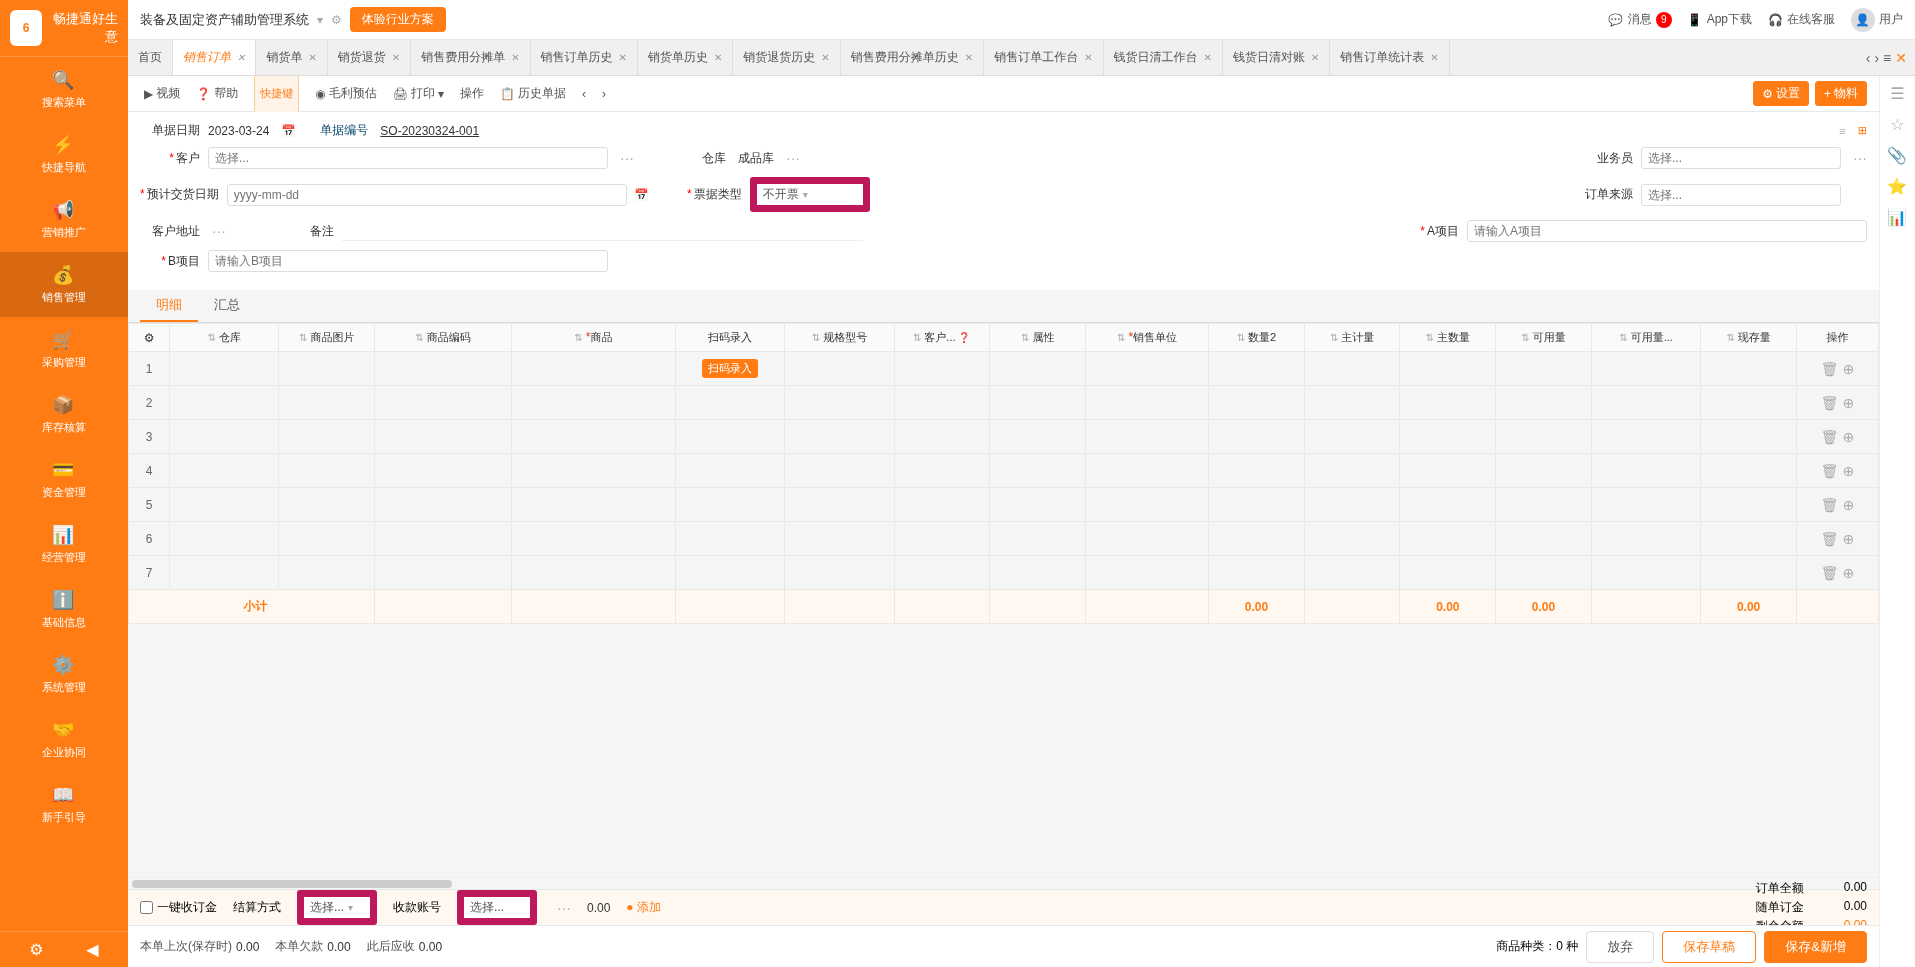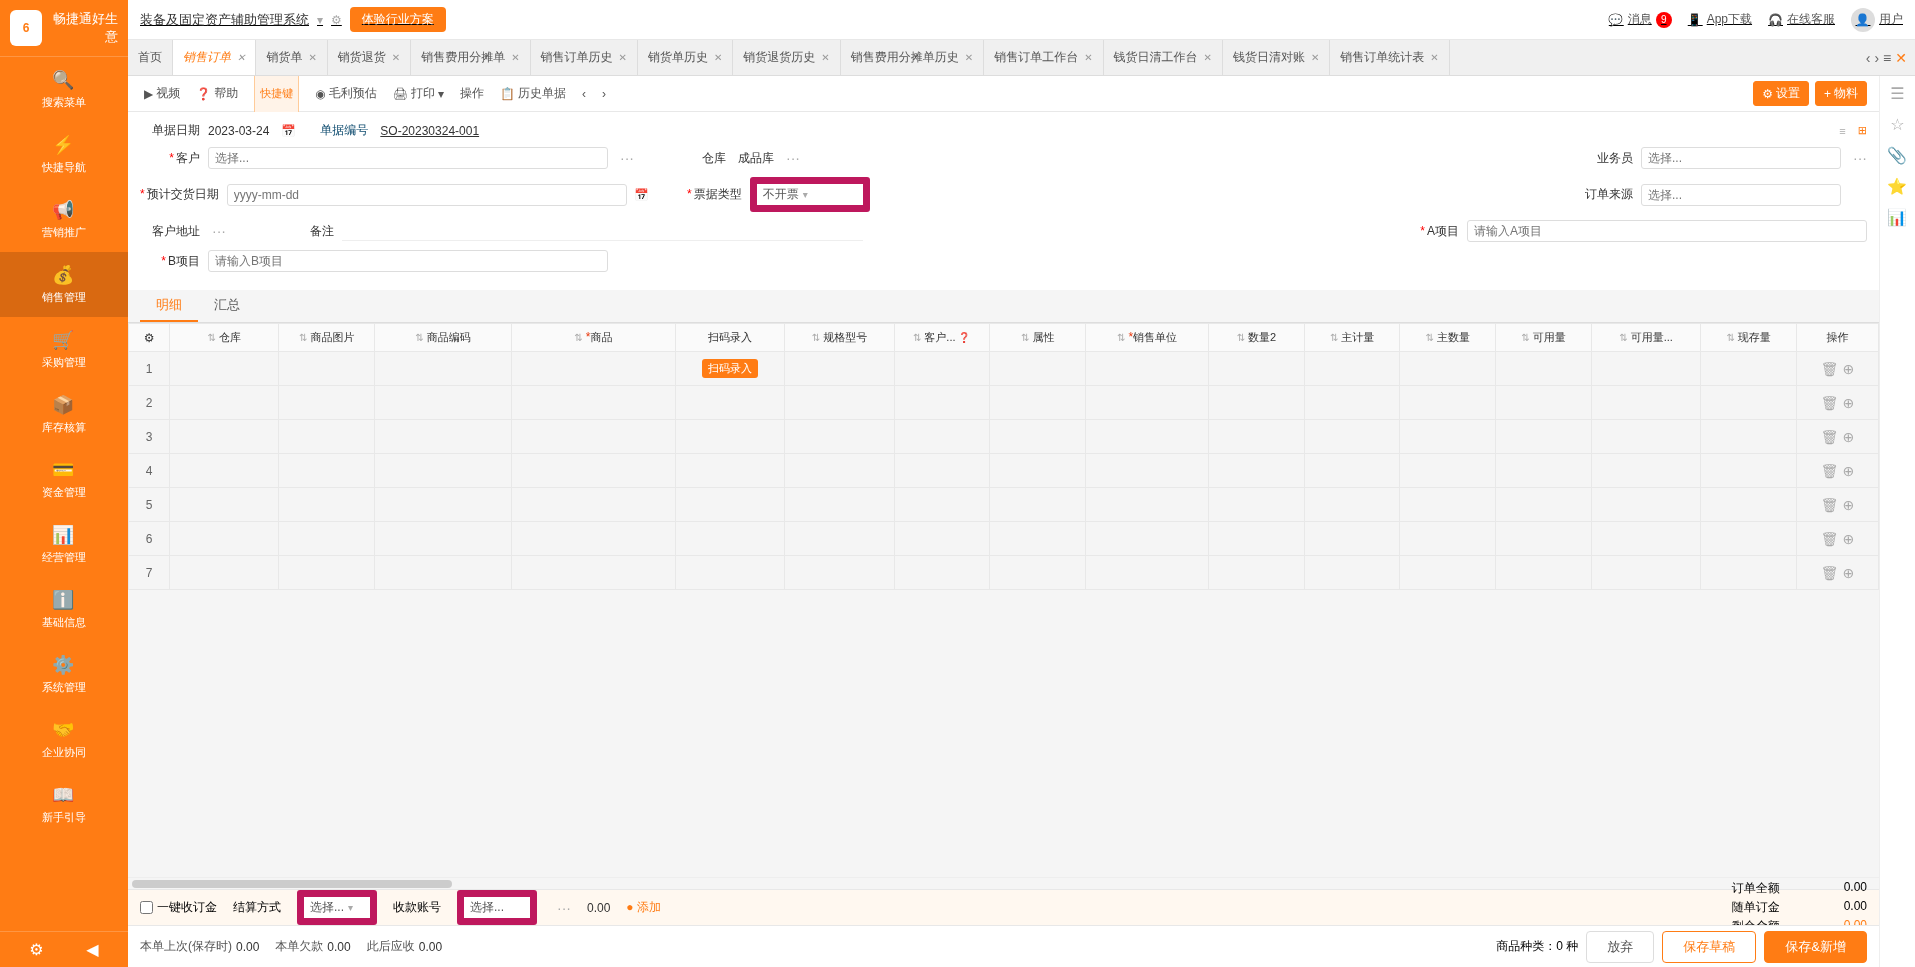--- a/index.html
+++ b/index.html
@@ -16,21 +16,21 @@
     .sidebar-item.active { background: rgba(0,0,0,0.15); }
     .sidebar-item .icon { font-size: 18px; }
     .sidebar-item .label { font-size: 11px; color: #fff; }
     .sidebar-bottom { width: 100%; display: flex; justify-content: space-around; padding: 8px; border-top: 1px solid rgba(255,255,255,0.2); }
     .sidebar-bottom-btn { color: #fff; cursor: pointer; font-size: 16px; }
 
     
     .main { flex: 1; display: flex; flex-direction: column; overflow: hidden; }
 
     
-    .top-header { height: 40px; background: #fff; display: flex; align-items: center; justify-content: space-between; padding: 0 12px; border-bottom: 1px solid #e8e8e8; flex-shrink: 0; text-decoration: underline; }
+    .top-header { height: 40px; background: #fff; display: flex; align-items: center; justify-content: space-between; padding: 0 12px; border-bottom: 1px solid #e8e8e8; flex-shrink: 0; }
     .top-header-left { display: flex; align-items: center; gap: 8px; }
     .system-title { font-size: 13px; color: #333; }
     .header-btn { background: #ff7c14; color: #fff; border: none; padding: 4px 12px; border-radius: 4px; cursor: pointer; font-size: 12px; }
     .top-header-right { display: flex; align-items: center; gap: 16px; color: #555; font-size: 12px; }
     .top-header-right .item { display: flex; align-items: center; gap: 4px; cursor: pointer; }
     .badge { background: #f00; color: #fff; border-radius: 50%; width: 16px; height: 16px; display: inline-flex; align-items: center; justify-content: center; font-size: 10px; }
 
     
     .tab-bar { height: 36px; background: #f0f0f0; display: flex; align-items: center; overflow-x: auto; flex-shrink: 0; border-bottom: 1px solid #ddd; }
     .tab-bar::-webkit-scrollbar { height: 3px; }
@@ -596,20 +596,39 @@
               <td></td>
               <td></td>
               <td>
                 <div class="action-icons">
                   <span class="action-icon">🗑</span>
                   <span class="action-icon">⊕</span>
                 </div>
               </td>
             </tr>
 
+            <tr class="summary-row">
+              <td colspan="3">
+                <span class="summary-label orange">小计</span>
+              </td>
+              <td></td>
+              <td></td>
+              <td></td>
+              <td></td>
+              <td></td>
+              <td></td>
+              <td></td>
+              <td class="summary-val">0.00</td>
+              <td></td>
+              <td class="summary-val">0.00</td>
+              <td class="summary-val">0.00</td>
+              <td></td>
+              <td class="summary-val">0.00</td>
+              <td></td>
+            </tr>
           </tbody>
         </table>
       </div>
 
       <div class="scroll-bar">
         <div class="scroll-thumb"></div>
       </div>
 
       <div class="bottom-bar">
         <div class="checkbox-area">
@@ -630,21 +649,21 @@
         <button style="background:none;border:none;color:#ff7c14;cursor:pointer;font-size:12px;">
           <span>●</span>
           <span>添加</span>
         </button>
 
         <div style="margin-left:auto; display:flex; flex-direction:column; gap:2px; font-size:12px;">
           <div style="display:flex; justify-content:space-between; gap:40px;">
             <span>订单全额</span>
             <span>0.00</span>
           </div>
-          <div style="display:flex; justify-content:space-between; gap:64px;">
+          <div style="display:flex; justify-content:space-between; gap:40px;">
             <span>随单订金</span>
             <span>0.00</span>
           </div>
           <div style="display:flex; justify-content:space-between; gap:40px;">
             <span>剩余金额</span>
             <span style="color:#ff7c14;">0.00</span>
           </div>
         </div>
       </div>
 

